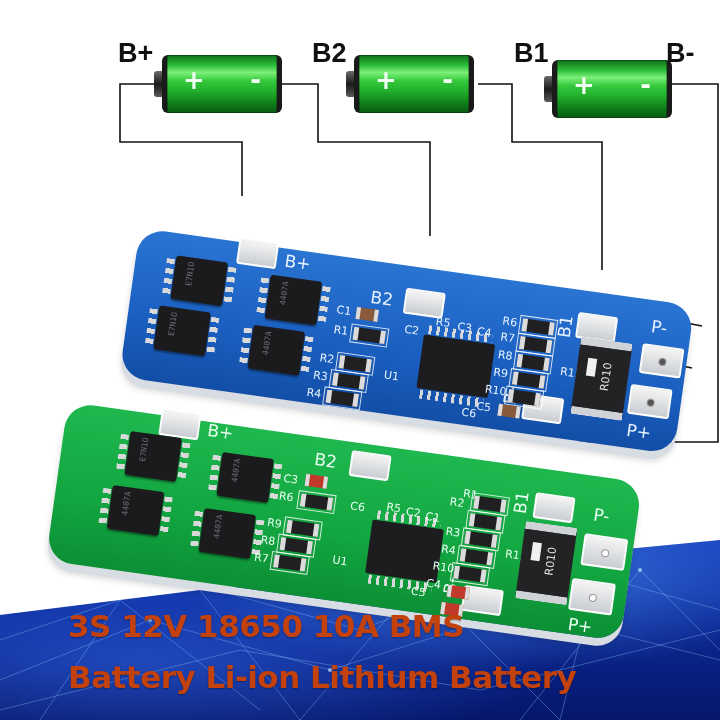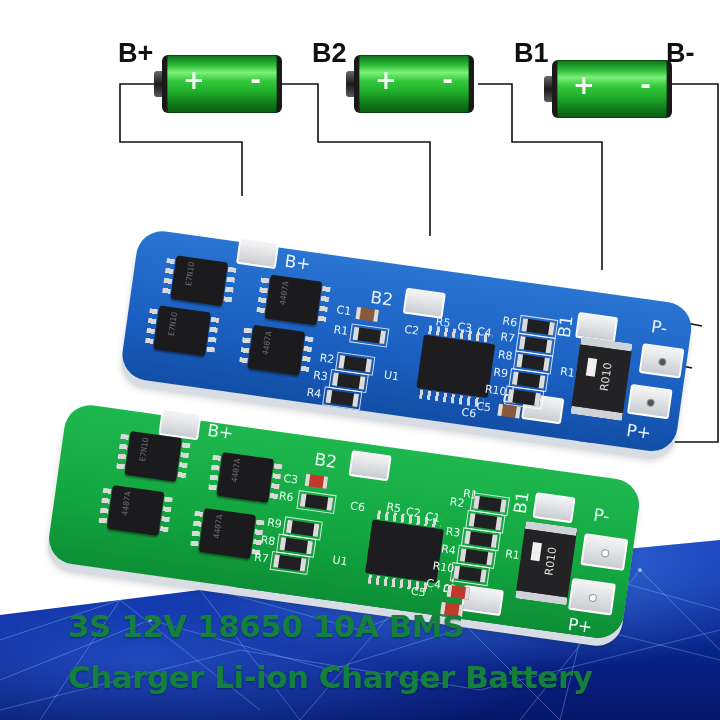--- a/index.html
+++ b/index.html
@@ -130,21 +130,21 @@
     .shunt .whitebar {
       position: absolute; left: 10px; top: 12px; width: 9px; height: 18px; background: #f0f0f0;
     }
     .hole {
       position: absolute; width: 8px; height: 8px; border-radius: 50%; background: #555; border: 1px solid #999;
     }
 
     
     .headline {
       position: absolute; left: 68px; font-family: "DejaVu Sans", sans-serif; font-weight: bold;
-      color: #15803d; line-height: 1; letter-spacing: -0.5px;
+      color: #c2410c; line-height: 1; letter-spacing: -0.5px;
       text-shadow: 0 1px 2px rgba(0,0,0,0.35);
     }
     .headline.l1 { top: 611px; font-size: 31px; }
     .headline.l2 { top: 662px; font-size: 31px; }
   </style>
 </head>
 <body>
 
 <div class="canvas">
 
@@ -350,14 +350,14 @@
     <div class="pad" style="left:530px; top:58px; width:44px; height:32px;">
         <div class="hole" style="left:17px; top:11px; background:#fff;"></div>
       </div>
     <div class="pad" style="left:524px; top:104px; width:44px; height:32px;">
         <div class="hole" style="left:17px; top:11px; background:#fff;"></div>
       </div>
     <div class="pcb-label" style="left:526px; top:142px;">P+</div>
   </div>
 
   <div class="headline l1">3S 12V 18650 10A BMS</div>
-  <div class="headline l2">Charger Li-ion Charger Battery</div>
+  <div class="headline l2">Battery Li-ion Lithium Battery</div>
 </div>
 
 </body></html>

